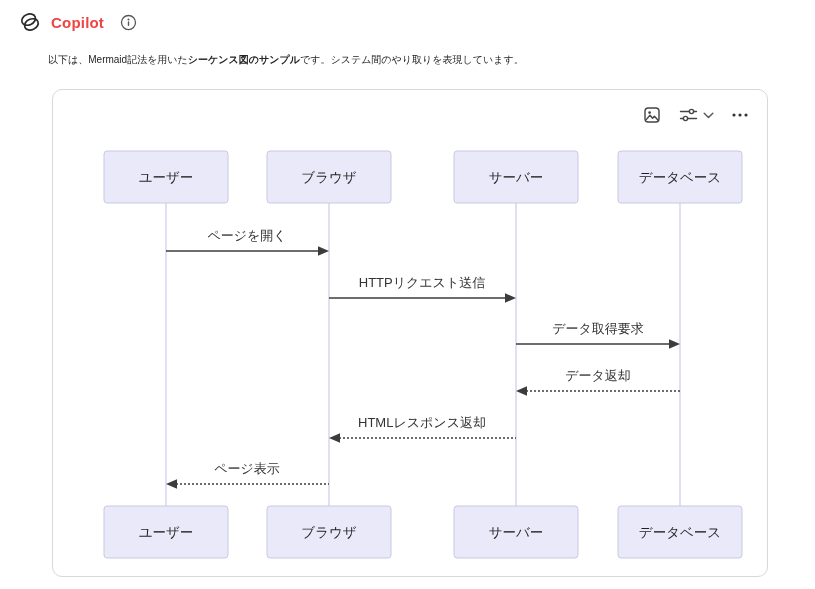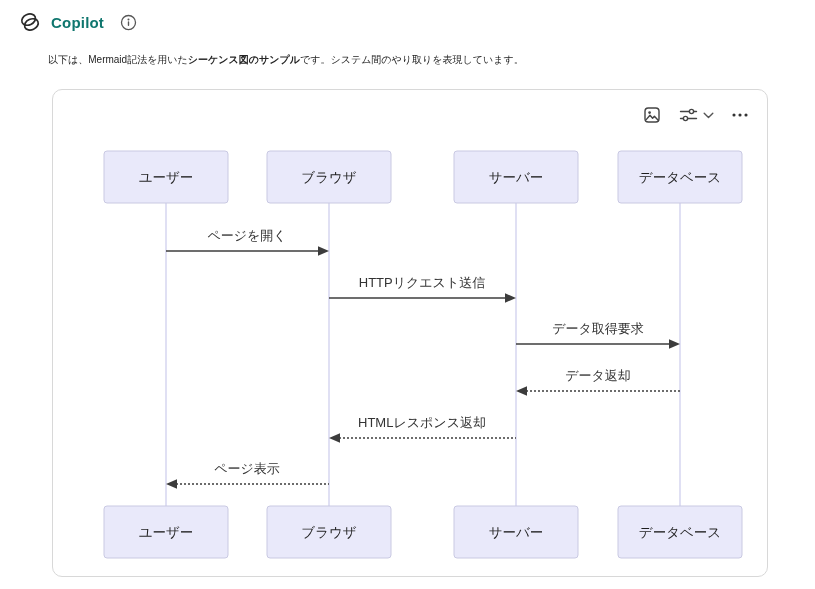--- a/index.html
+++ b/index.html
@@ -9,21 +9,21 @@
     background: #ffffff;
     font-family: "Liberation Sans", "DejaVu Sans", sans-serif;
     color: #242424;
     position: relative;
     overflow: hidden;
   }
   .header {
     position: absolute; left: 18px; top: 10px;
     display: flex; align-items: center; gap: 9px;
   }
-  .app-title { font-size: 15px; font-weight: 700; color: #0f766e; letter-spacing: .2px; }
+  .app-title { font-size: 15px; font-weight: 700; color: #ef4444; letter-spacing: .2px; }
   .info-btn { margin-left: 7px; display: inline-flex; align-items: center; cursor: pointer; }
   .intro {
     position: absolute; left: 48px; top: 49px; width: 740px;
     font-size: 10px; line-height: 22px; color: #242424;
   }
   .intro b { font-weight: 700; }
   .card {
     position: absolute; left: 52px; top: 89px; width: 716px; height: 488px;
     background: #ffffff;
     border: 1px solid #d8d8d8;

